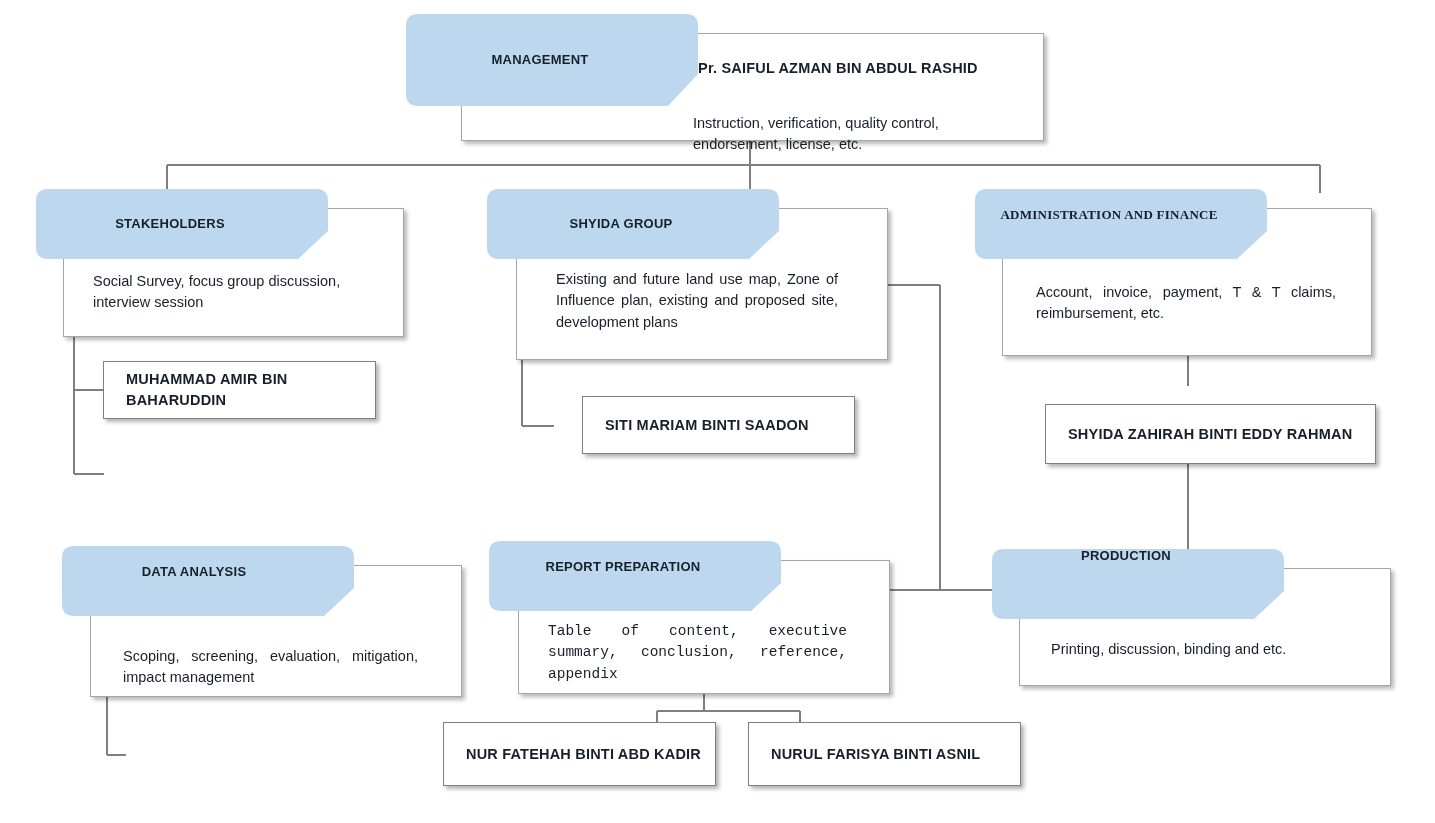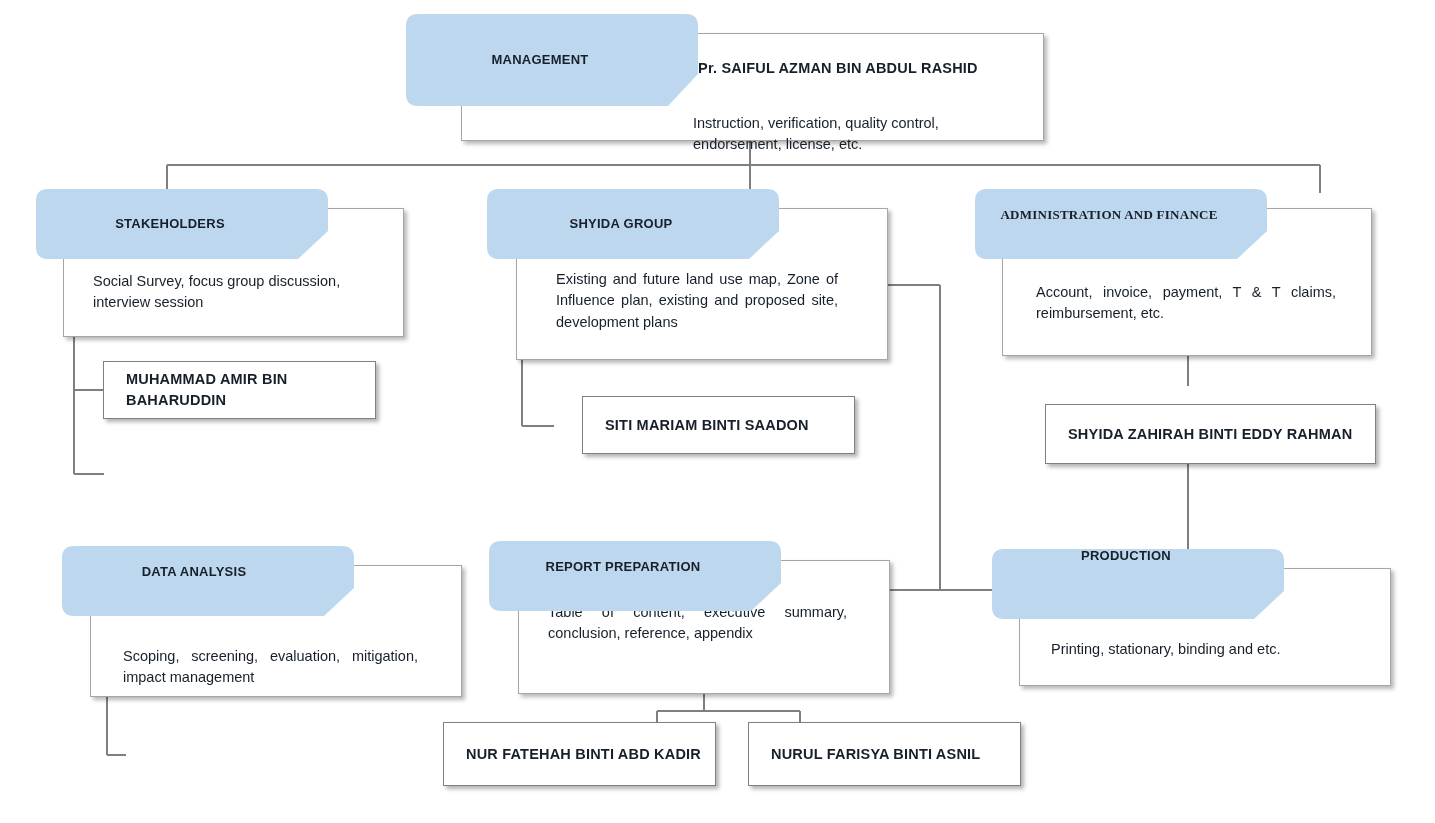--- a/index.html
+++ b/index.html
@@ -185,35 +185,35 @@
     <div class="body-panel" style="left:90px; top:565px; width:372px; height:132px;"></div>
     <div class="body-text" style="left:123px; top:622px; width:295px;margin-top:24px;">Scoping, screening, evaluation, mitigation, impact management</div>
     <svg style="position:absolute; left:62px; top:546px; z-index:5;" width="292" height="70">
       <path d="M12,0 H280 Q292,0 292,12 V42 L262,70 H12 Q0,70 0,58 V12 Q0,0 12,0 Z" fill="#bdd7ee"></path>
     </svg>
     <div class="banner-label" style="left:60px; top:564px; width:268px;">DATA ANALYSIS</div>
   </div>
 
   <div class="node">
     <div class="body-panel" style="left:518px; top:560px; width:372px; height:134px;"></div>
-    <div class="body-text" style="left:548px; top:602px; width:299px;">Table of content, executive summary, conclusion, reference, appendix</div>
+    <div class="body-text" style="left:548px; top:621px; width:299px;font-family:Liberation Mono, monospace;">Table of content, executive summary, conclusion, reference, appendix</div>
     <svg style="position:absolute; left:489px; top:541px; z-index:5;" width="292" height="70">
       <path d="M12,0 H280 Q292,0 292,12 V42 L262,70 H12 Q0,70 0,58 V12 Q0,0 12,0 Z" fill="#bdd7ee"></path>
     </svg>
     <div class="banner-label" style="left:489px; top:559px; width:268px;">REPORT PREPARATION</div>
   </div>
   <div class="name-box" style="left:443px; top:722px; width:273px; height:64px;">
     <span>NUR FATEHAH BINTI ABD KADIR</span>
   </div>
   <div class="name-box" style="left:748px; top:722px; width:273px; height:64px;">
     <span>NURUL FARISYA BINTI ASNIL</span>
   </div>
 
   <div class="node">
     <div class="body-panel" style="left:1019px; top:568px; width:372px; height:118px;"></div>
-    <div class="body-text nojust" style="left:1051px; top:639px; width:320px;">Printing, stationary, binding and etc.</div>
+    <div class="body-text nojust" style="left:1051px; top:639px; width:320px;">Printing, discussion, binding and etc.</div>
     <svg style="position:absolute; left:992px; top:549px; z-index:5;" width="292" height="70">
       <path d="M12,0 H280 Q292,0 292,12 V42 L262,70 H12 Q0,70 0,58 V12 Q0,0 12,0 Z" fill="#bdd7ee"></path>
     </svg>
     <div class="banner-label" style="left:992px; top:548px; width:268px;">PRODUCTION</div>
   </div>
 
 </div>
 
 </body></html>

